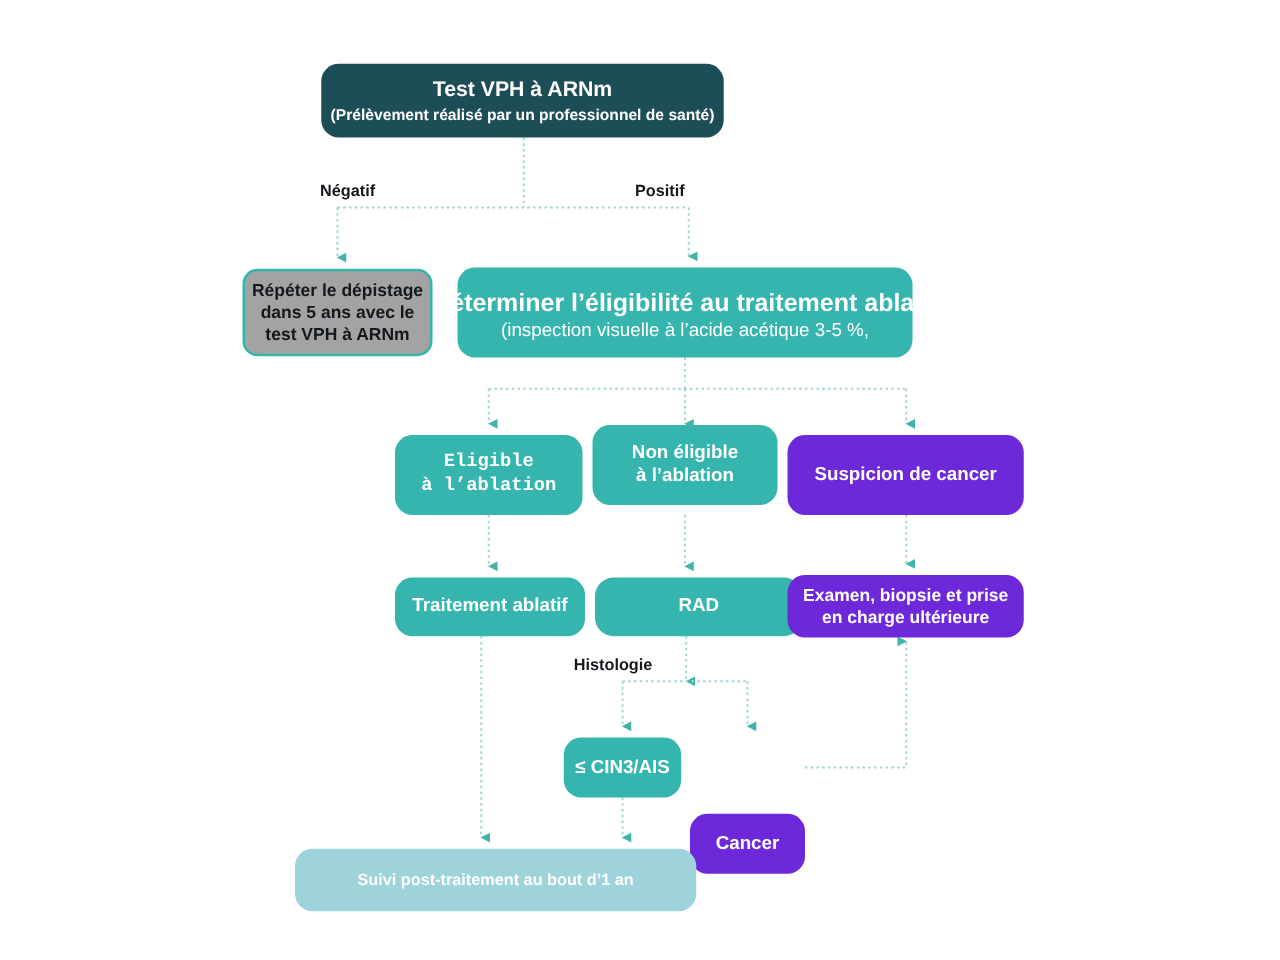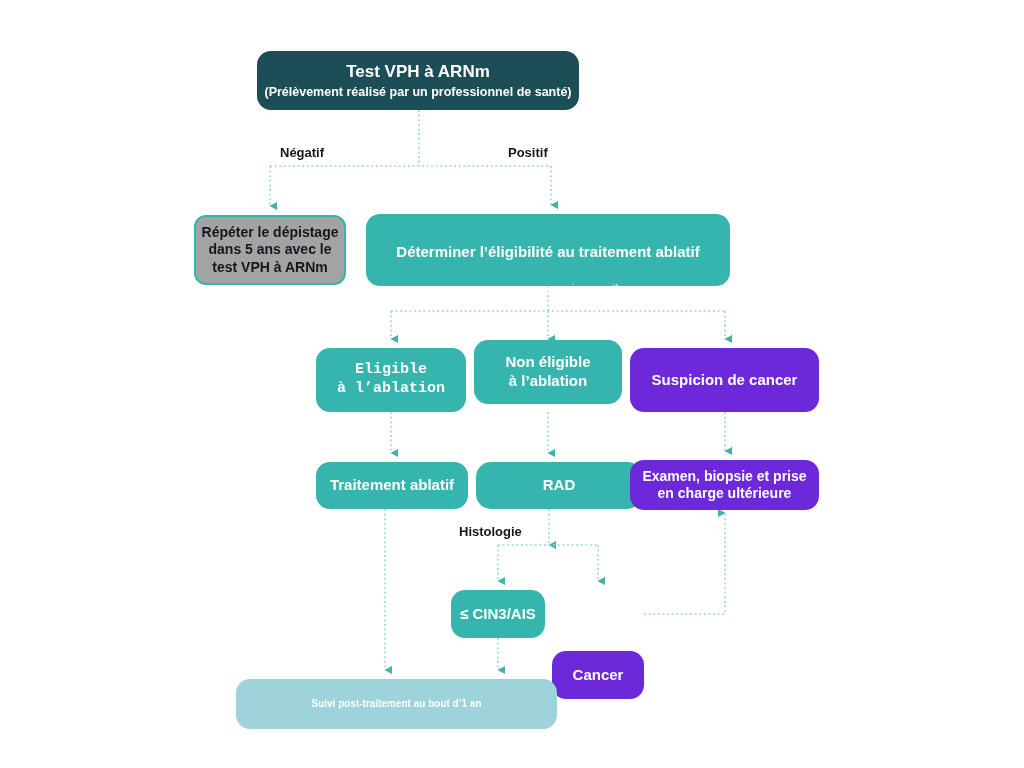--- a/index.html
+++ b/index.html
@@ -126,21 +126,22 @@
     <span class="ln bold" style="font-size:12.5px; margin-top:3px;">(Prélèvement réalisé par un professionnel de santé)</span>
   </div>
 
   <div id="nodes">
       <div class="node outline" style="left: 194px; top: 215px; width: 152px; height: 70px; border-radius: 12px;">
         <span class="ln bold" style="font-size: 14px;">Répéter le dépistage</span>
         <span class="ln bold" style="font-size: 14px;">dans 5 ans avec le</span>
         <span class="ln bold" style="font-size: 14px;">test VPH à ARNm</span>
       </div>
       <div class="node teal" style="left: 366px; top: 214px; width: 364px; height: 72px; border-radius: 14px;">
-        <span class="ln bold" style="font-size: 15px; margin-top: 39px;">Déterminer l’éligibilité au traitement ablatif</span>
+        <span class="ln bold" style="font-size: 20px; margin-top: 39px;">Déterminer l’éligibilité au traitement ablatif</span>
+        <span class="ln" style="font-size: 15px;">(inspection visuelle à l’acide acétique 3-5 %,</span>
         <span class="ln" style="font-size: 11px; margin-top: 20px;">avec ou sans grossissement)</span>
       </div>
       <div class="node teal" style="left: 316px; top: 348px; width: 150px; height: 64px; border-radius: 14px; font-family: Liberation Mono, monospace;">
         <span class="ln bold" style="font-size: 15px;">Eligible</span>
         <span class="ln bold" style="font-size: 15px;">à l’ablation</span>
       </div>
       <div class="node teal" style="left: 474px; top: 340px; width: 148px; height: 64px; border-radius: 14px;">
         <span class="ln bold" style="font-size: 15px;">Non éligible</span>
         <span class="ln bold" style="font-size: 15px;">à l’ablation</span>
       </div>
@@ -157,20 +158,20 @@
         <span class="ln bold" style="font-size: 14px;">Examen, biopsie et prise</span>
         <span class="ln bold" style="font-size: 14px;">en charge ultérieure</span>
       </div>
       <div class="node teal" style="left: 451px; top: 590px; width: 94px; height: 48px; border-radius: 14px;">
         <span class="ln bold" style="font-size: 15px;">≤ CIN3/AIS</span>
       </div>
       <div class="node pink" style="left: 552px; top: 612px; width: 92px; height: 48px; border-radius: 14px; margin-top: 39px;">
         <span class="ln bold" style="font-size: 15px;">Cancer</span>
       </div>
       <div class="node lightblue" style="left: 236px; top: 679px; width: 321px; height: 50px; border-radius: 14px;">
-        <span class="ln bold" style="font-size: 10px;">Suivi post-traitement au bout d’1 an</span>
+        <span class="ln bold" style="font-size: 13px;">Suivi post-traitement au bout d’1 an</span>
       </div>
     </div>
 
-<div class="edge-label" style="left: 280px; top: 145px;">Négatif</div>
+<div class="edge-label" style="left: 256px; top: 145px;">Négatif</div>
     <div class="edge-label" style="left: 508px; top: 145px;">Positif</div>
     <div class="edge-label" style="left: 459px; top: 524px;">Histologie</div>
   </div>
 
 </body></html>

